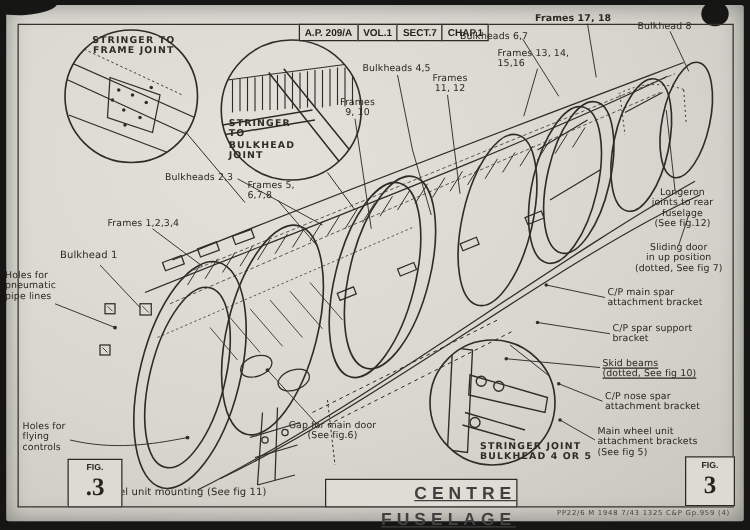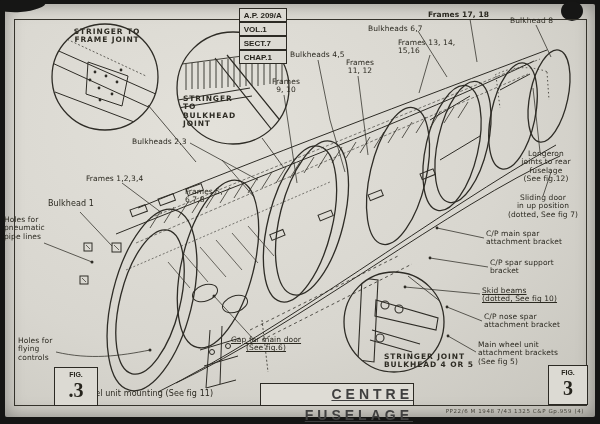--- a/index.html
+++ b/index.html
@@ -20,21 +20,21 @@
   }
   .drawing{position:absolute;left:0;top:0;}
   .lbl{
     position:absolute;
     font:7.5px/1.12 "DejaVu Sans",sans-serif;
     color:#2b2920;white-space:pre-line;letter-spacing:.1px;
   }
   .lbl.caps{font-size:7.5px;letter-spacing:.9px;font-weight:bold;color:#2e2c24;}
   .lbl.ctr{text-align:center;}
   .header{
-    position:absolute;left:240px;top:8px;display:flex;flex-direction:column;
+    position:absolute;left:240px;top:19px;display:flex;
   }
   .header .seg{
     border:1.3px solid #2c2a24;margin-left:-1.3px;
     padding:1px 4px 0 4px;height:11px;
     font:bold 8px/11px "Liberation Sans",sans-serif;
     color:#26241d;background:#dcdad3;white-space:nowrap;
   }
   .title-box{
     position:absolute;left:260px;top:383px;width:152px;height:21px;
     border:1.6px solid #2c2a24;background:#dedcd5;
@@ -232,31 +232,31 @@
   <div class="lbl" style="left:398px;top:39px;">Frames 13, 14,
 15,16</div>
   <div class="lbl" style="left:428px;top:11px;font-weight:bold;">Frames 17, 18</div>
   <div class="lbl" style="left:510px;top:17px;">Bulkhead 8</div>
   <div class="lbl" style="left:290px;top:51px;">Bulkheads 4,5</div>
   <div class="lbl ctr" style="left:340px;top:59px;width:40px;">Frames
 11, 12</div>
   <div class="lbl ctr" style="left:266px;top:78px;width:40px;">Frames
 9, 10</div>
   <div class="lbl" style="left:132px;top:138px;">Bulkheads 2,3</div>
-  <div class="lbl" style="left:185px;top:144px;margin-top:44px;">Frames 5,
+  <div class="lbl" style="left:198px;top:144px;">Frames 5,
 6,7,8</div>
   <div class="lbl" style="left:58px;top:175px;padding-left:28px;">Frames 1,2,3,4</div>
   <div class="lbl" style="left:48px;top:200px;font-size:8px;">Bulkhead 1</div>
   <div class="lbl" style="left:4px;top:216px;">Holes for
 pneumatic
 pipe lines</div>
   <div class="lbl" style="left:18px;top:337px;">Holes for
 flying
 controls</div>
-  <div class="lbl ctr" style="left:226px;top:336px;width:80px;text-decoration:underline;">Gap for main door
+  <div class="lbl ctr" style="left:226px;top:336px;width:80px;">Gap for main door
 (See fig.6)</div>
   <div class="lbl caps" style="left:384px;top:353px;width:90px;">STRINGER  JOINT
 BULKHEAD  4 OR 5</div>
   <div class="lbl ctr" style="left:510px;top:150px;width:72px;">Longeron
 joints to rear
 fuselage
 (See fig.12)</div>
   <div class="lbl ctr" style="left:502px;top:194px;width:82px;">Sliding door
 in up position
 (dotted, See fig 7)</div>

